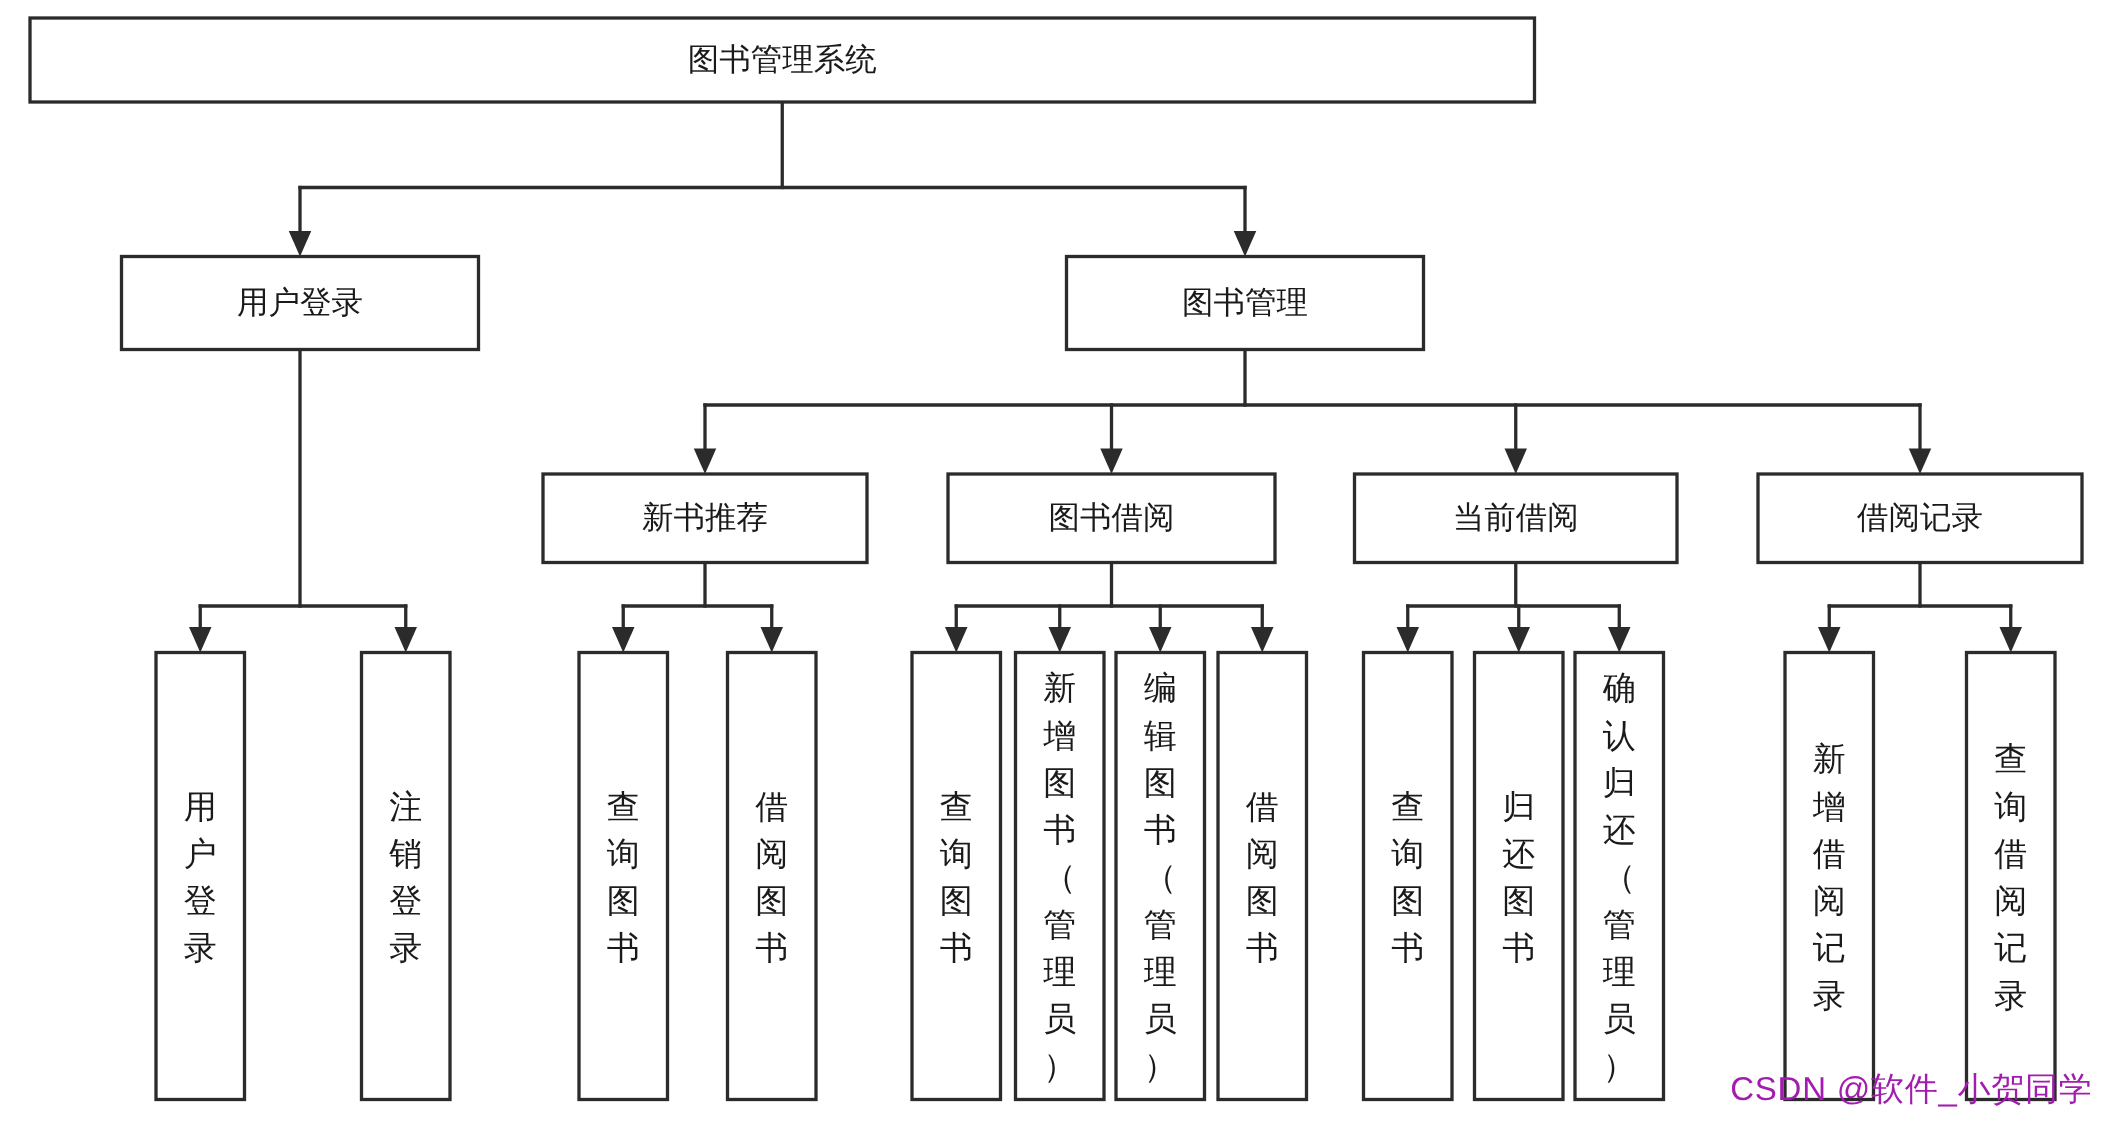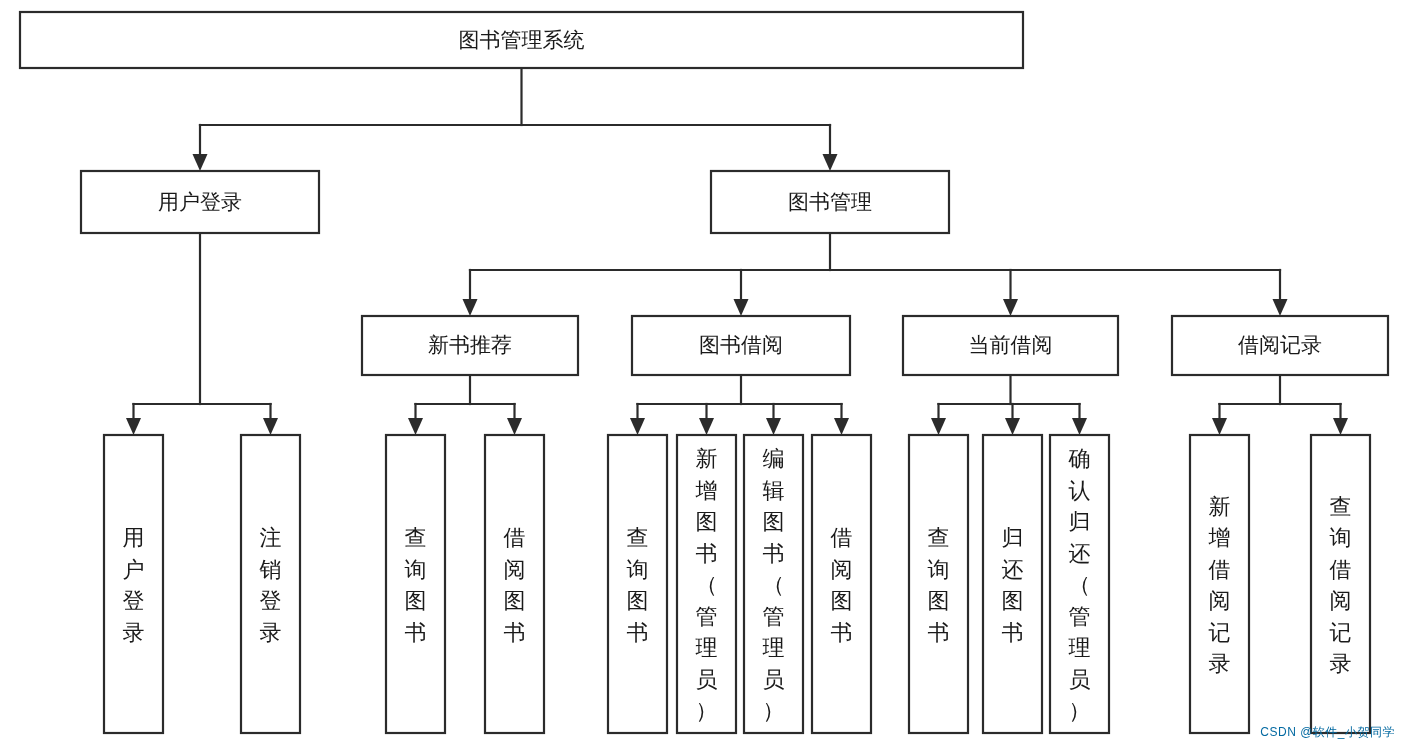--- a/index.html
+++ b/index.html
@@ -16,21 +16,21 @@
   }
   .leaf-label{
     font-family:"Liberation Sans","DejaVu Sans",sans-serif;
     fill:#1a1a1a;font-size:22px;text-anchor:middle;
   }
   .edge{stroke:#2b2b2b;stroke-width:2.2;fill:none;stroke-linecap:square;}
   .arrow-head{fill:#2b2b2b;stroke:none;}
   .watermark{
     position:absolute;right:10px;bottom:6px;
     font-family:"Liberation Sans","DejaVu Sans",sans-serif;
-    font-size:12px;color:#0369a1;letter-spacing:.5px;
+    font-size:22px;color:#a21caf;letter-spacing:.5px;
     white-space:nowrap;user-select:none;
   }
 </style>
 </head>
 <body>
 
 <svg id="diagram" viewBox="0 0 1405 747" xmlns="http://www.w3.org/2000/svg">
   <g id="edges-layer">
       <g>
         <path class="edge" d="M 521.5 68 L 521.5 125"></path>

